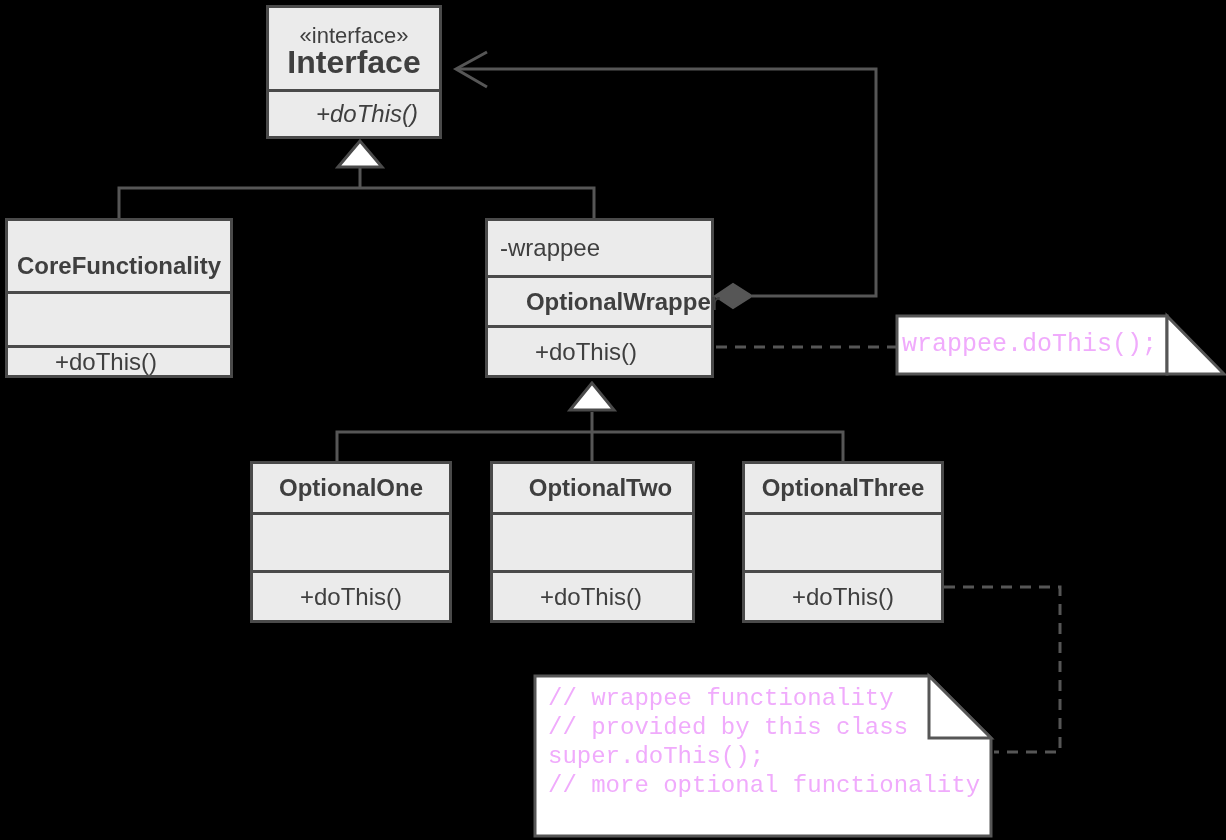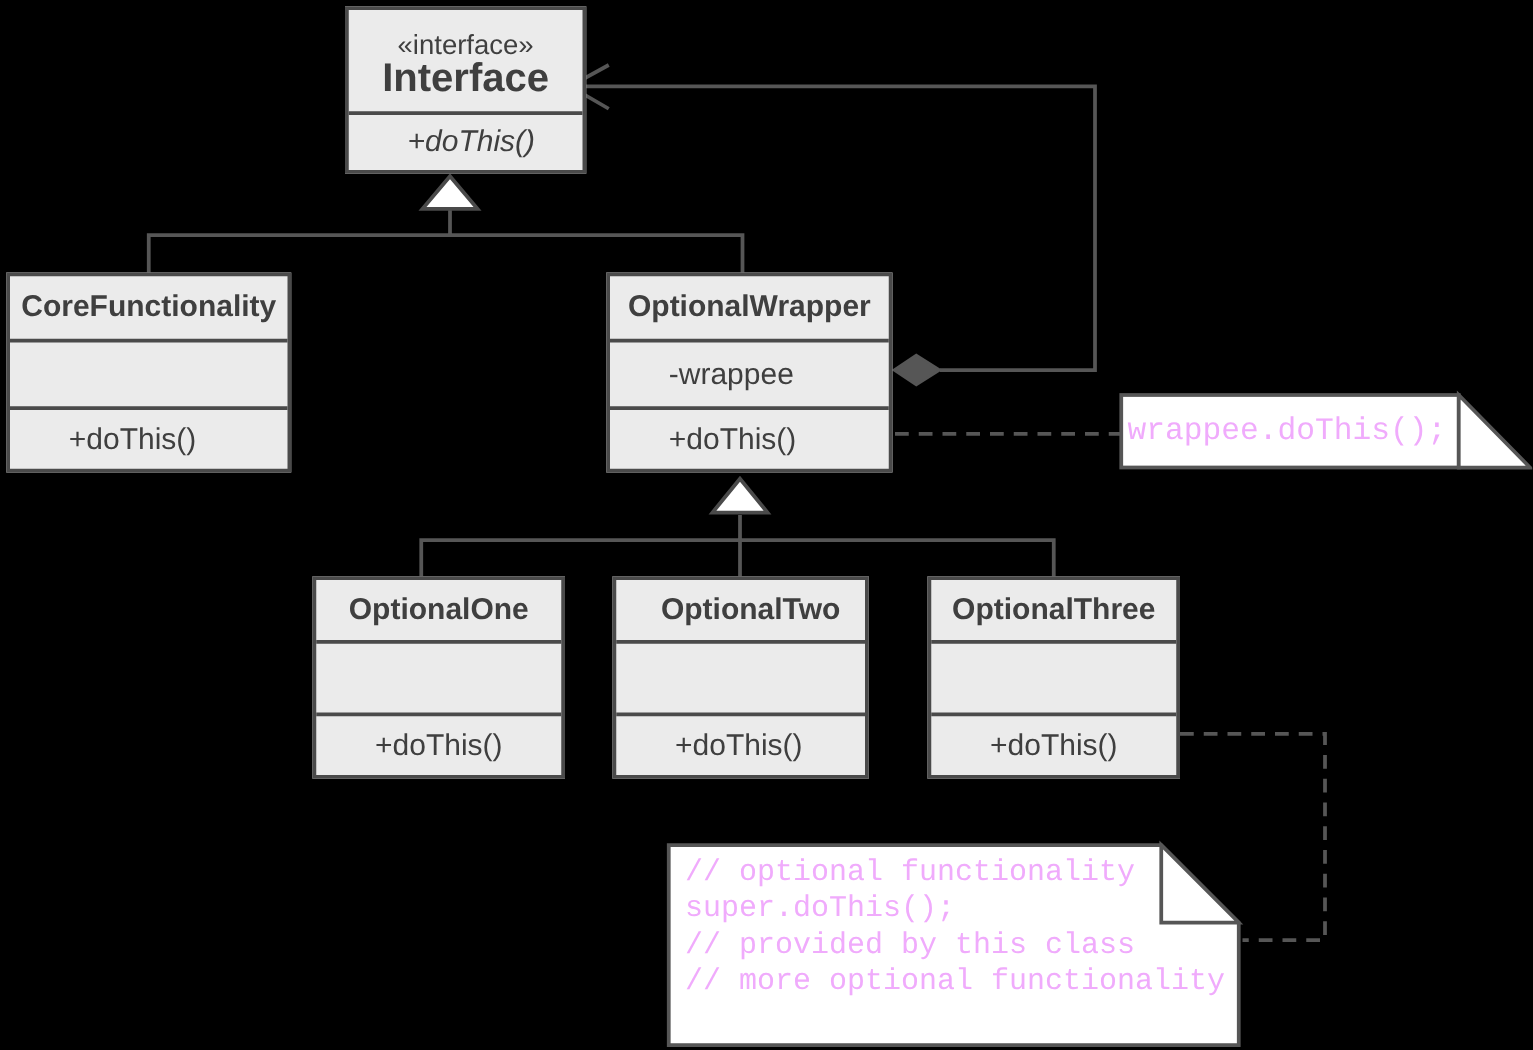--- a/index.html
+++ b/index.html
@@ -90,46 +90,46 @@
     <path d="M716,347 H897" fill="none" stroke="#565656" stroke-width="3" stroke-dasharray="11 8"></path>
     <path d="M944,587 H1060 V752 H994" fill="none" stroke="#565656" stroke-width="3" stroke-dasharray="11 8"></path>
 
     <rect x="897" y="316" width="270" height="58" fill="#ffffff" stroke="#565656" stroke-width="3"></rect>
     <polygon points="1167,316 1224,374 1167,374" fill="#ffffff" stroke="#565656" stroke-width="3" stroke-linejoin="miter"></polygon>
 
     <path d="M535,676 H929 L991,738 V836 H535 Z" fill="#ffffff" stroke="#565656" stroke-width="3" stroke-linejoin="miter"></path>
     <polygon points="929,676 929,738 991,738" fill="#ffffff" stroke="#565656" stroke-width="3" stroke-linejoin="miter"></polygon>
   </svg>
 
-  <div class="class-box" style="left:276px; top:5px; width:193px; height:134px;">
+  <div class="class-box" style="left:266px; top:5px; width:176px; height:134px;">
     <div class="sec stereo-sec" style="height:81px;">
       <div class="stereotype">«interface»</div>
       <div class="stereo-name">Interface</div>
     </div>
     <div class="sec member-sec grow italic">
       <span>+doThis()</span>
     </div>
   </div>
 
   <div class="class-box" style="left:5px; top:218px; width:228px; height:160px;">
-    <div class="sec title-sec" style="height:50px;">
+    <div class="sec title-sec" style="height:50px;margin-top:20px;">
       <span>CoreFunctionality</span>
     </div>
     <div class="sec" style="height:54px;"></div>
     <div class="sec member-sec grow">
       <span>+doThis()</span>
     </div>
   </div>
 
   <div class="class-box" style="left:485px; top:218px; width:229px; height:160px;">
+    <div class="sec member-sec" style="height:54px;">
+      <span>-wrappee</span>
+    </div>
     <div class="sec title-sec" style="height:50px;">
       <span>OptionalWrapper</span>
-    </div>
-    <div class="sec member-sec" style="height:54px;">
-      <span>-wrappee</span>
     </div>
     <div class="sec member-sec grow">
       <span>+doThis()</span>
     </div>
   </div>
 
   <div class="class-box" style="left:250px; top:461px; width:202px; height:162px;">
     <div class="sec title-sec" style="height:48px;border-radius:16px;">
       <span>OptionalOne</span>
     </div>
@@ -157,19 +157,19 @@
     <div class="sec member-sec grow">
       <span>+doThis()</span>
     </div>
   </div>
 
   <div class="note-text" id="note-wrappee-text">
     <span>wrappee.doThis();</span>
   </div>
 
   <div class="note-text" id="note-super-text">
-    <div>// optional functionality</div>
+    <div>// wrappee functionality</div>
+    <div>// provided by this class</div>
     <div>super.doThis();</div>
-    <div>// provided by this class</div>
     <div>// more optional functionality</div>
   </div>
 
 </div>
 
 </body></html>

